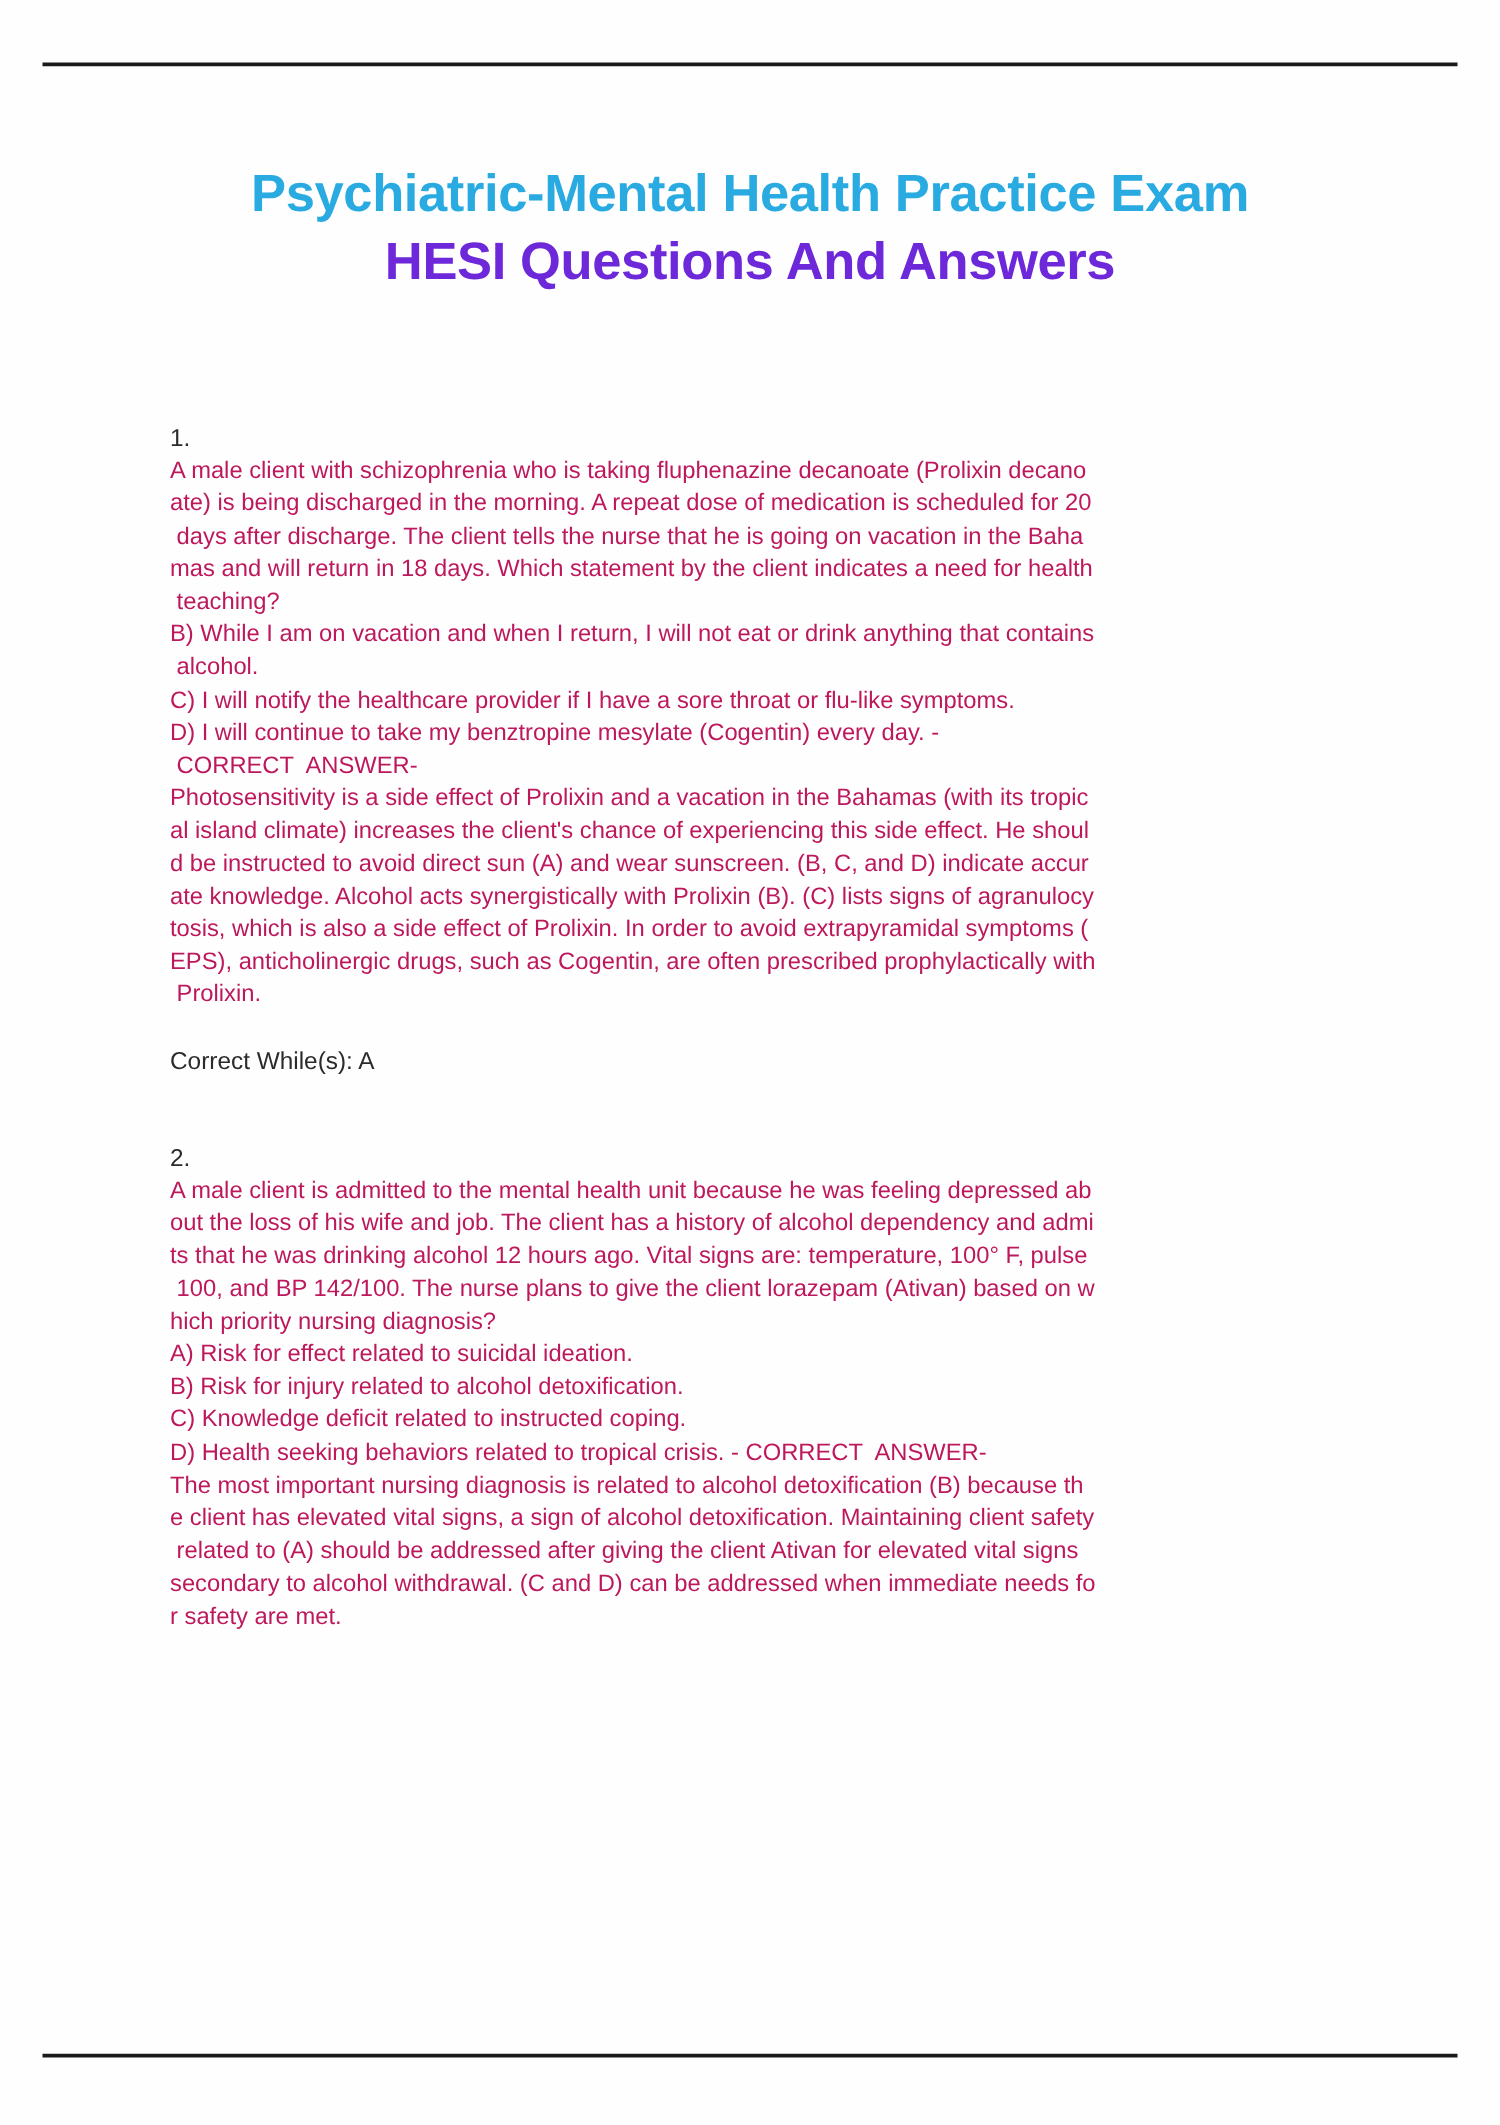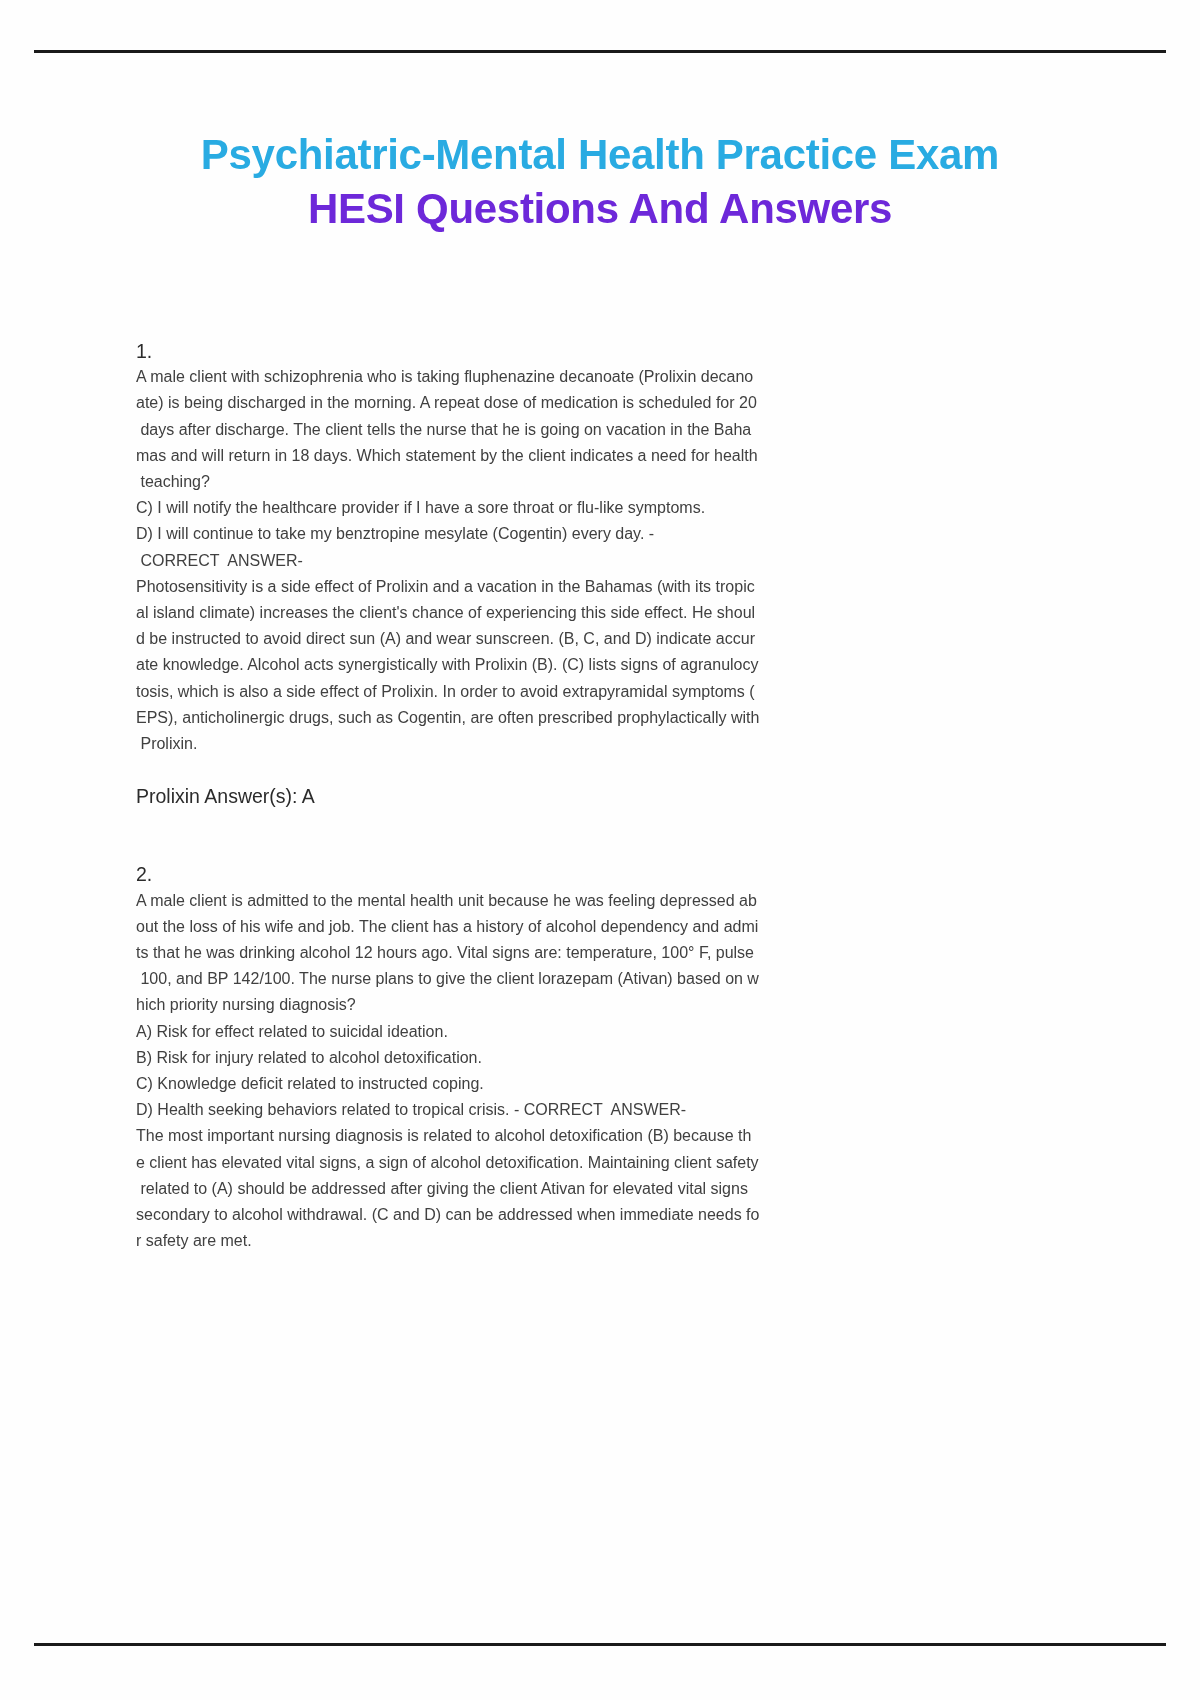--- a/index.html
+++ b/index.html
@@ -53,23 +53,23 @@
   }
 
   .content {
     position: absolute;
     left: 136px;
     top: 338px;
     width: 890px;
   }
 
   .para {
-    font-size: 16px;
+    font-size: 19px;
     line-height: 26.2px;
-    color: #404040;
+    color: #be185d;
     white-space: pre-wrap;
     word-break: normal;
     margin: 0;
     font-stretch: condensed;
     transform-origin: left top;
   }
 
   .para + .para { margin-top: 0; }
 
   .spacer-sm { height: 26px; }
@@ -108,32 +108,34 @@
 
   <div class="content">
 
     <div>
       <p class="q-num">1.</p>
       <p class="para">A male client with schizophrenia who is taking fluphenazine decanoate (Prolixin decano
 ate) is being discharged in the morning. A repeat dose of medication is scheduled for 20
  days after discharge. The client tells the nurse that he is going on vacation in the Baha
 mas and will return in 18 days. Which statement by the client indicates a need for health
  teaching?</p>
+      <p class="para">B) While I am on vacation and when I return, I will not eat or drink anything that contains
+ alcohol.</p>
       <p class="para">C) I will notify the healthcare provider if I have a sore throat or flu-like symptoms.</p>
       <p class="para">D) I will continue to take my benztropine mesylate (Cogentin) every day. -
  CORRECT  ANSWER-</p>
       <p class="para">Photosensitivity is a side effect of Prolixin and a vacation in the Bahamas (with its tropic
 al island climate) increases the client's chance of experiencing this side effect. He shoul
 d be instructed to avoid direct sun (A) and wear sunscreen. (B, C, and D) indicate accur
 ate knowledge. Alcohol acts synergistically with Prolixin (B). (C) lists signs of agranulocy
 tosis, which is also a side effect of Prolixin. In order to avoid extrapyramidal symptoms (
 EPS), anticholinergic drugs, such as Cogentin, are often prescribed prophylactically with
  Prolixin.</p>
       <div class="spacer-sm"></div>
-      <p class="answer-key">Prolixin Answer(s): A</p>
+      <p class="answer-key">Correct While(s): A</p>
     </div>
 
     <div class="spacer-md"></div>
 
     <div>
       <p class="q-num">2.</p>
       <p class="para">A male client is admitted to the mental health unit because he was feeling depressed ab
 out the loss of his wife and job. The client has a history of alcohol dependency and admi
 ts that he was drinking alcohol 12 hours ago. Vital signs are: temperature, 100° F, pulse
  100, and BP 142/100. The nurse plans to give the client lorazepam (Ativan) based on w

